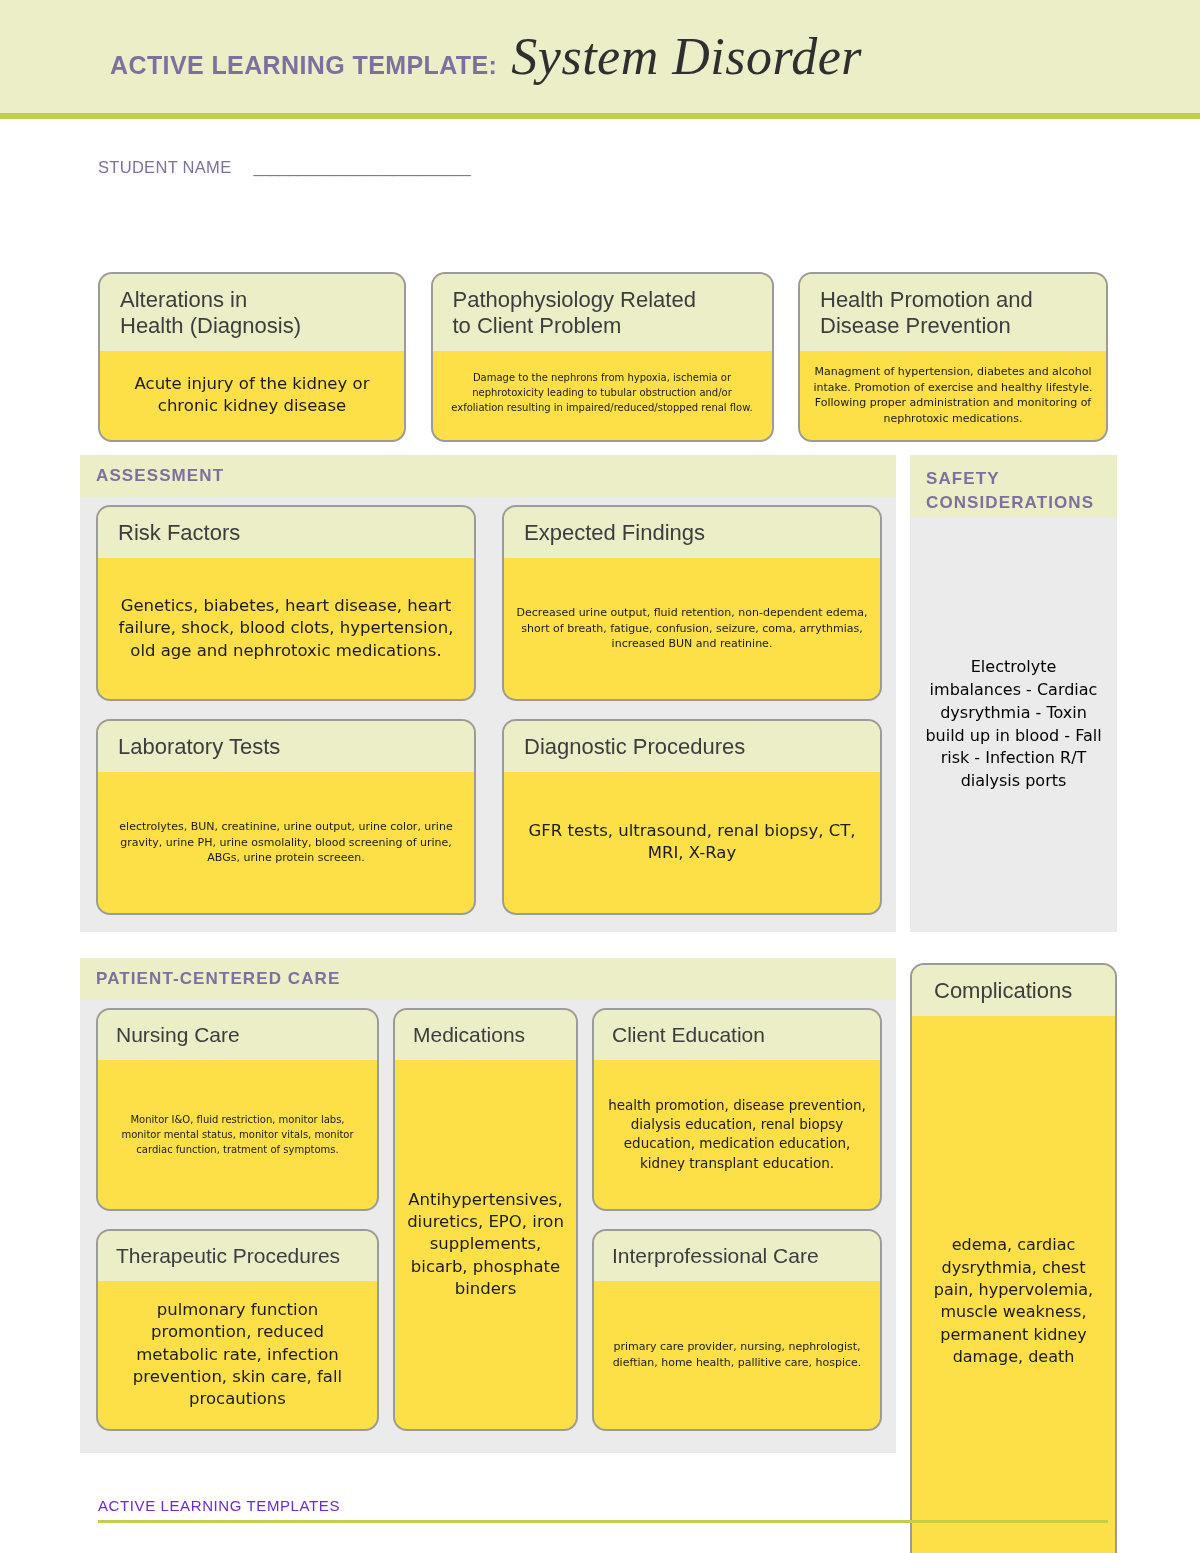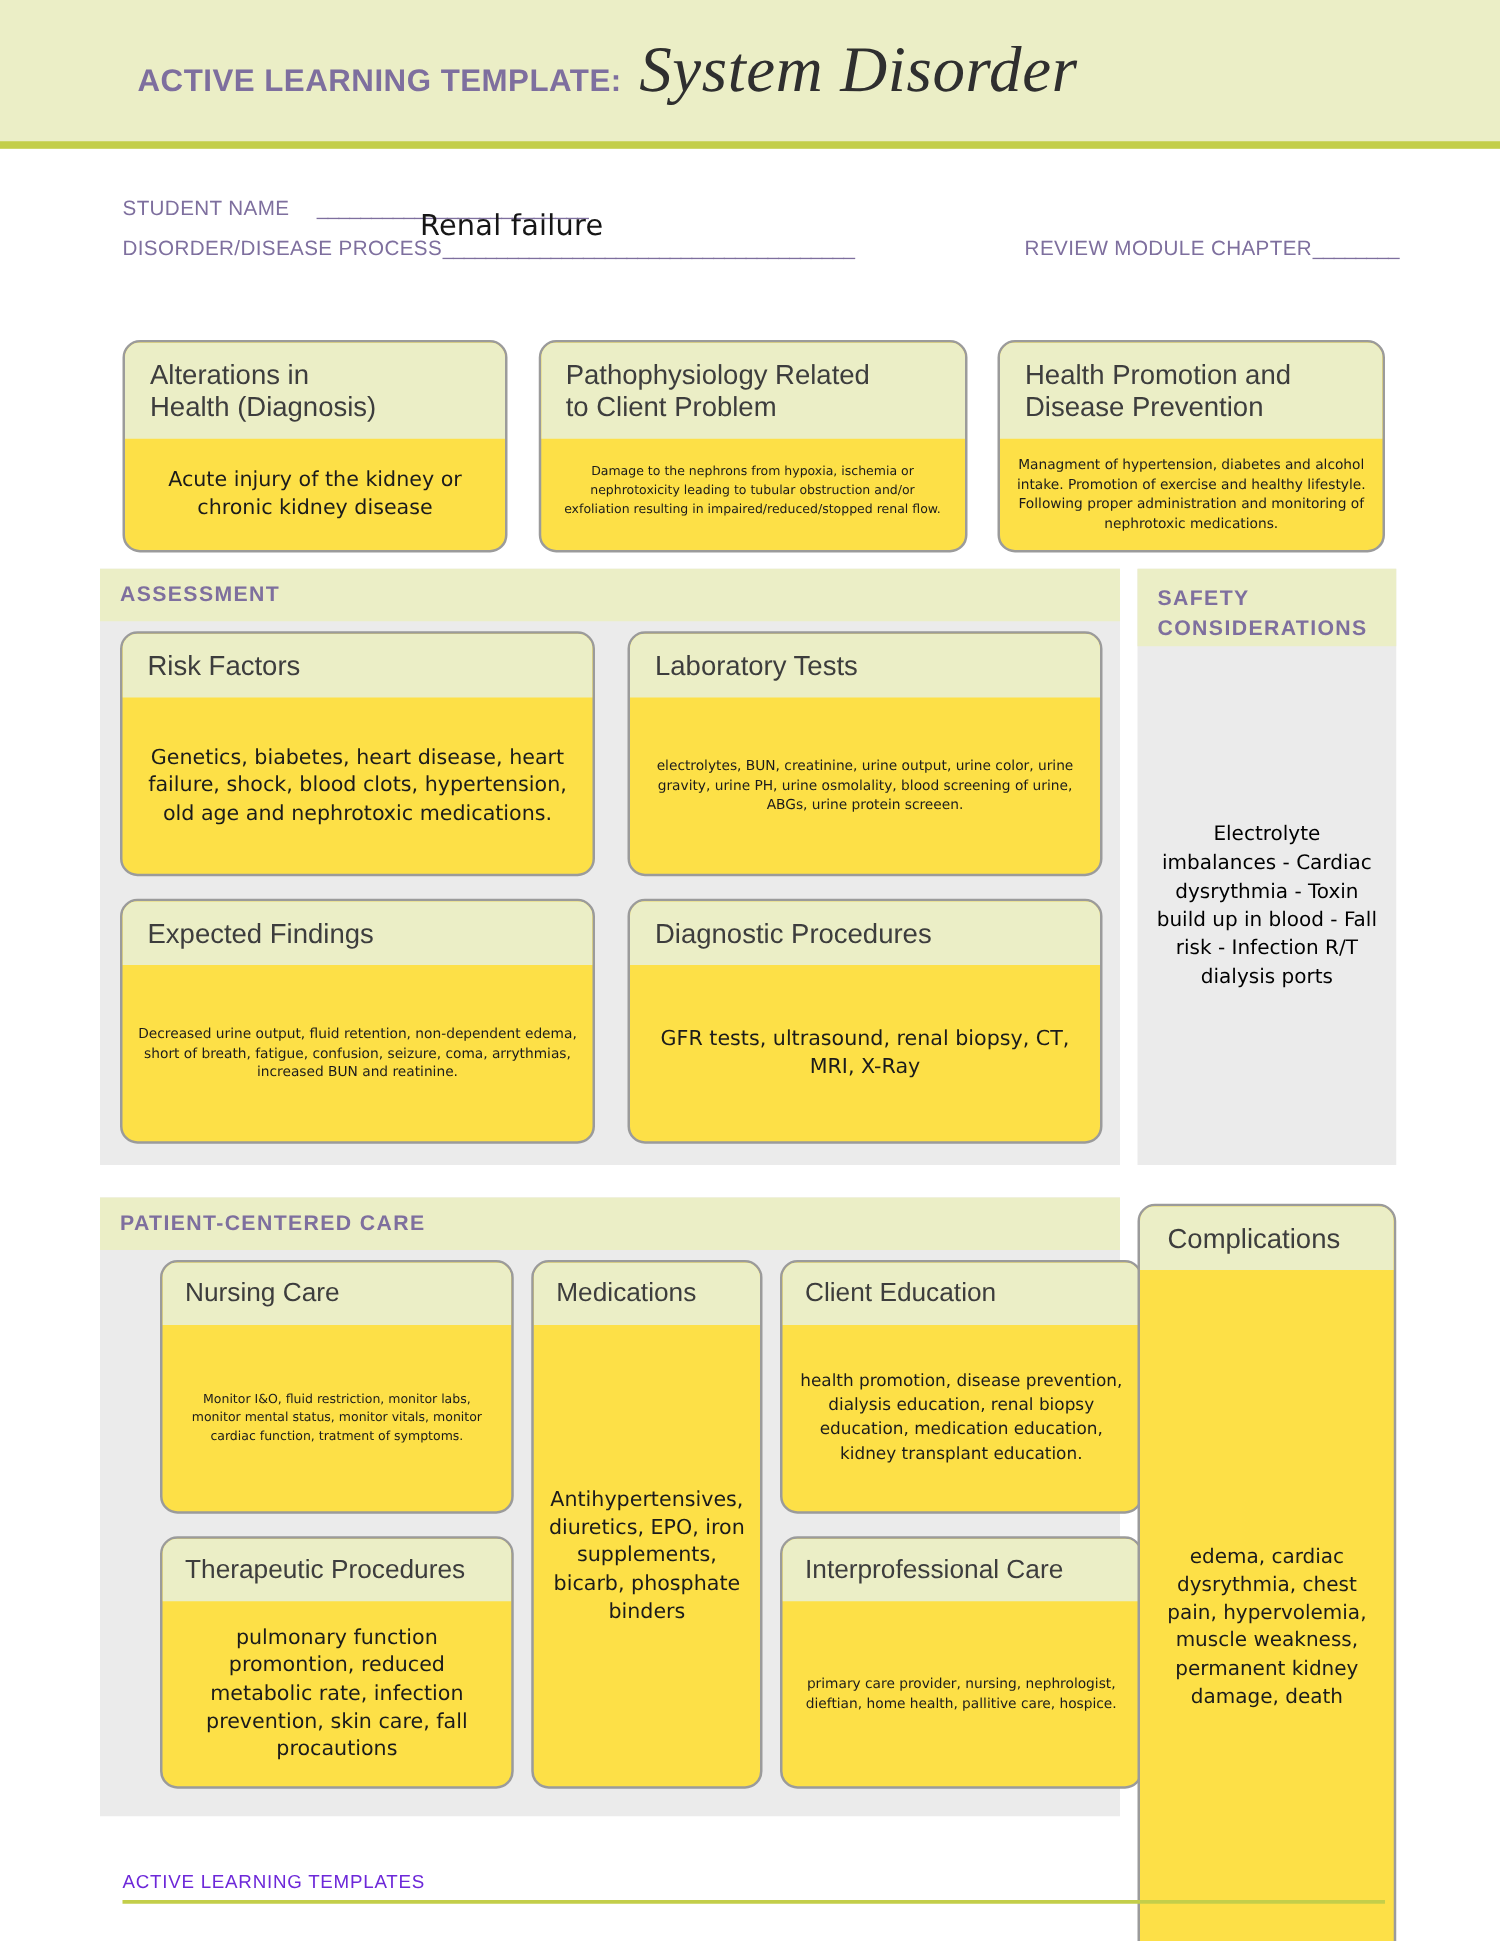--- a/index.html
+++ b/index.html
@@ -183,21 +183,20 @@
   }
   .pcc-grid {
     position: absolute;
     left: 16px; top: 50px;
     width: 622px;
     display: grid;
     grid-template-columns: 283px 185px 290px;
     grid-template-rows: 203px 202px;
     column-gap: 14px;
     row-gap: 18px;
-    margin-left: 32px;
   }
   .span-rows { grid-row: span 2; }
   .pcc-grid .card-head { font-size: 21px; padding: 13px 10px 12px 18px; }
 
   
   .complications {
     position: absolute;
     left: 910px; top: 963px;
     width: 207px; height: 626px;
   }
@@ -233,28 +232,20 @@
 </div>
 
 <div class="info-block">
 
   <div class="info-row">
     <span class="info-label">STUDENT NAME</span>
     <span class="spacer-gap"></span>
     <span class="rule short">_________________________</span>
   </div>
 
-  <div class="info-row">
-    <span class="info-label">DISORDER/DISEASE PROCESS</span>
-    <span class="rule long">______________________________________</span>
-    <span class="spacer-gap"></span>
-    <span class="info-label">REVIEW MODULE CHAPTER</span>
-    <span class="rule tiny">________</span>
-    <span class="filled-answer">Renal failure</span>
-  </div>
 
 </div>
 
 <div class="top-row">
 
   <div class="card">
     <div class="card-head">
       <div>Alterations in</div>
       <div>Health (Diagnosis)</div>
     </div>
@@ -283,27 +274,27 @@
   <div class="panel-head">ASSESSMENT</div>
 
   <div class="assessment-grid">
 
     <div class="card">
       <div class="card-head">Risk Factors</div>
       <div class="card-body t-lg">Genetics, biabetes, heart disease, heart failure, shock, blood clots, hypertension, old age and nephrotoxic medications.</div>
     </div>
 
     <div class="card">
+      <div class="card-head">Expected Findings</div>
+      <div class="card-body t-sm">Decreased urine output, fluid retention, non-dependent edema, short of breath, fatigue, confusion, seizure, coma, arrythmias, increased BUN and reatinine.</div>
+    </div>
+
+    <div class="card">
       <div class="card-head">Laboratory Tests</div>
       <div class="card-body t-sm">electrolytes, BUN, creatinine, urine output, urine color, urine gravity, urine PH, urine osmolality, blood screening of urine, ABGs, urine protein screeen.</div>
-    </div>
-
-    <div class="card">
-      <div class="card-head">Expected Findings</div>
-      <div class="card-body t-sm">Decreased urine output, fluid retention, non-dependent edema, short of breath, fatigue, confusion, seizure, coma, arrythmias, increased BUN and reatinine.</div>
     </div>
 
     <div class="card">
       <div class="card-head">Diagnostic Procedures</div>
       <div class="card-body t-lg">GFR tests, ultrasound, renal biopsy, CT, MRI, X-Ray</div>
     </div>
 
   </div>
 </div>
 

